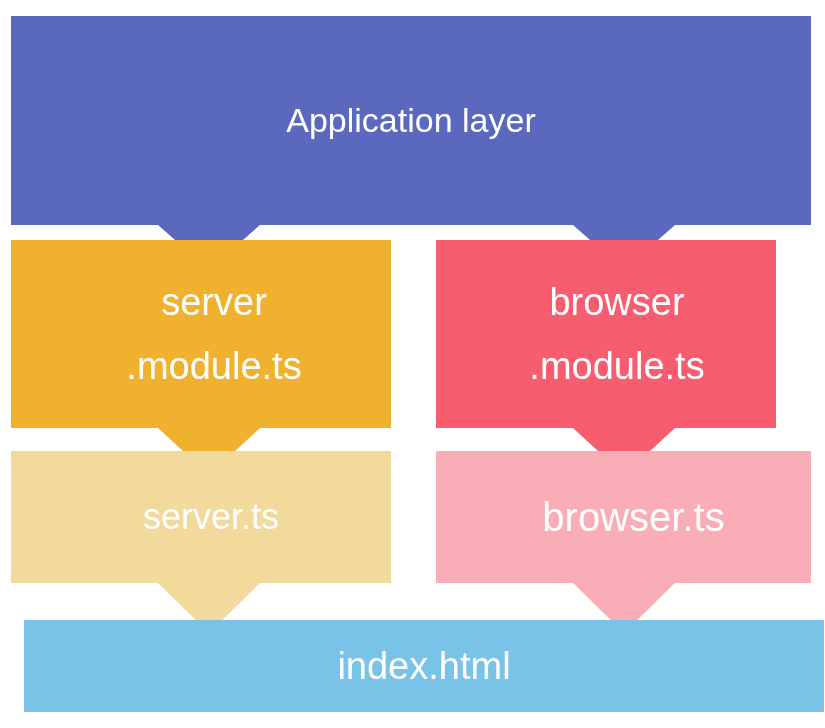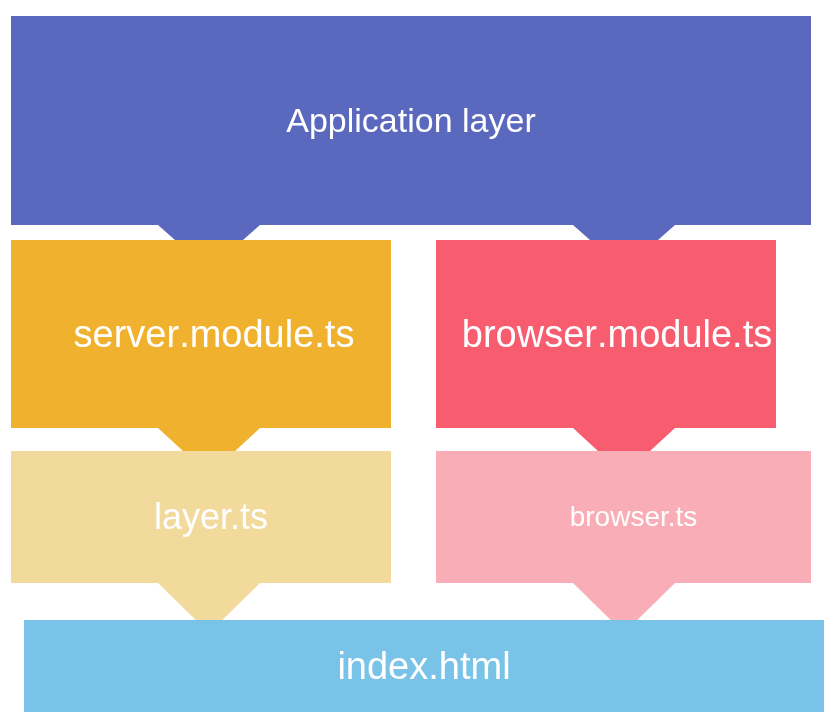--- a/index.html
+++ b/index.html
@@ -15,20 +15,21 @@
     position: relative;
     width: 825px;
     height: 728px;
     background: #ffffff;
     overflow: hidden;
   }
   .node {
     position: absolute;
     box-sizing: border-box;
     display: flex;
+    flex-direction: column;
     align-items: center;
     justify-content: center;
     color: #ffffff;
     text-align: center;
     line-height: 1.22;
     user-select: none;
   }
   .node .line {
     display: block;
     white-space: pre;
@@ -71,21 +72,21 @@
     width: 380px;
     height: 132px;
     font-size: 36px;
     padding-left: 20px;
   }
   #node-browser-ts {
     left: 436px;
     top: 451px;
     width: 375px;
     height: 132px;
-    font-size: 28px;
+    font-size: 40px;
     padding-left: 20px;
   }
 
   
   #node-index {
     left: 24px;
     top: 620px;
     width: 800px;
     height: 92px;
     font-size: 38px;
@@ -160,21 +161,21 @@
 
   <div class="node" id="node-browser-module" style="background-color: rgb(247, 92, 111);">
     <span class="line">browser</span>
     <span class="line">.module.ts</span>
   </div>
 
   <div class="arrow" id="arrow-server-module-to-server" style="border-top-color: rgb(240, 178, 46);"></div>
   <div class="arrow" id="arrow-browser-module-to-browser" style="border-top-color: rgb(247, 92, 111);"></div>
 
   <div class="node" id="node-server-ts" style="background-color: rgb(242, 218, 156);">
-    <span class="line">layer.ts</span>
+    <span class="line">server.ts</span>
   </div>
 
   <div class="node" id="node-browser-ts" style="background-color: rgb(249, 174, 183);">
     <span class="line">browser.ts</span>
   </div>
 
   <div class="arrow" id="arrow-server-to-index" style="border-top-color: rgb(242, 218, 156);"></div>
   <div class="arrow" id="arrow-browser-to-index" style="border-top-color: rgb(249, 174, 183);"></div>
 
   <div class="node" id="node-index" style="background-color: rgb(121, 195, 232);">

